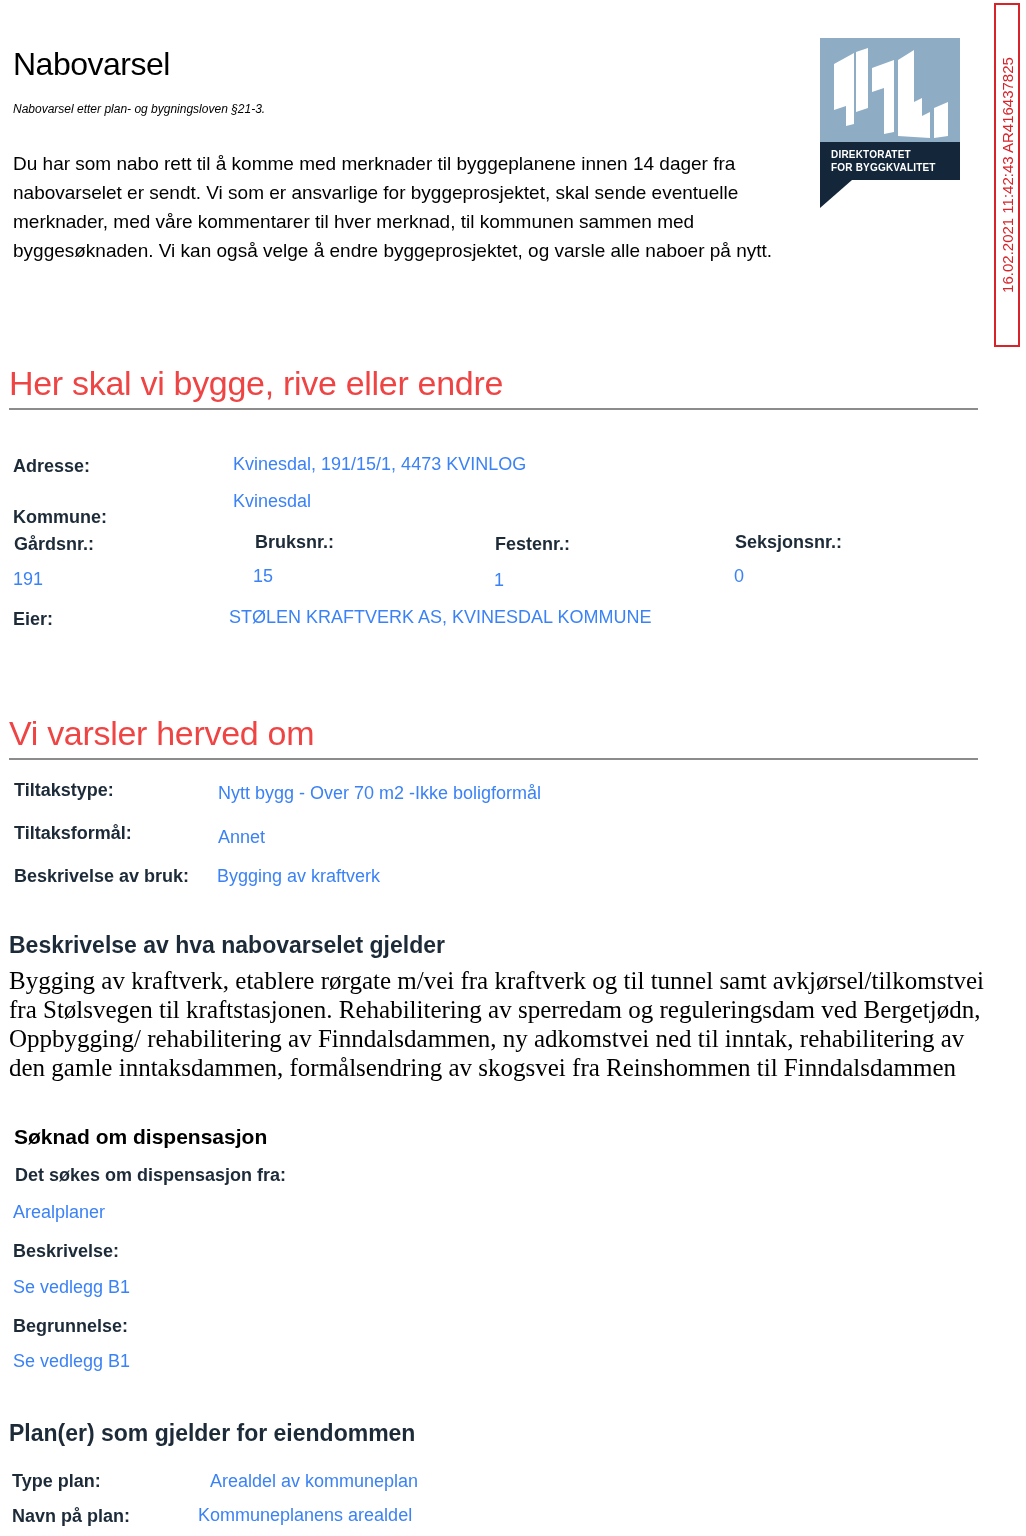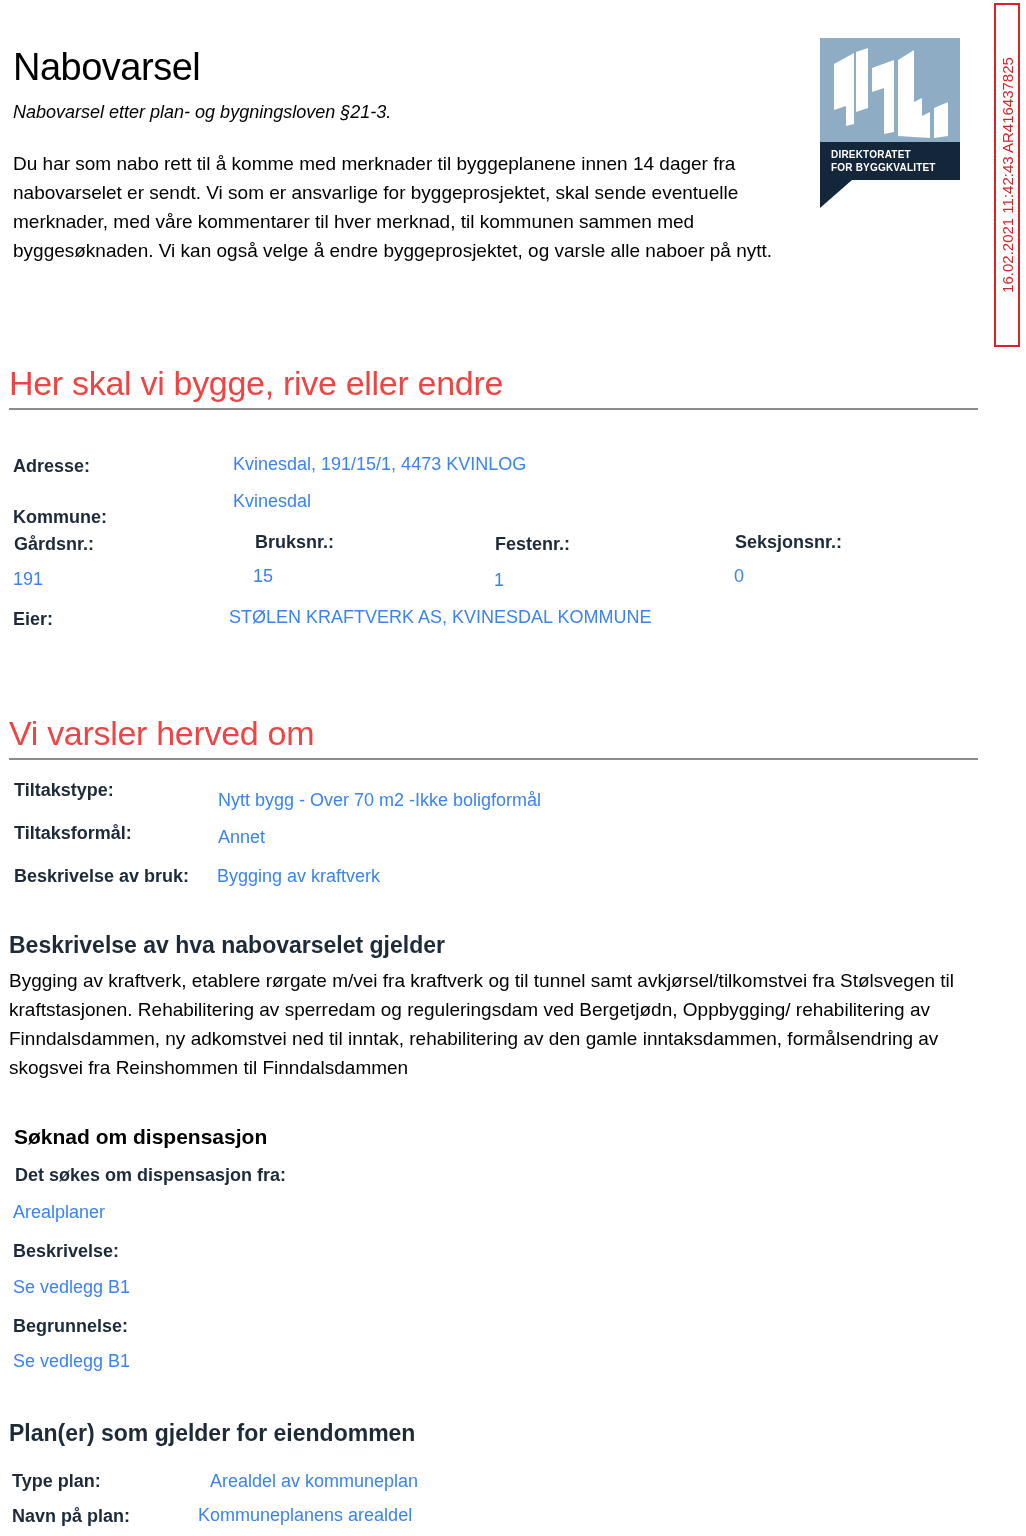--- a/index.html
+++ b/index.html
@@ -1,28 +1,28 @@
 <!DOCTYPE html>
 <html><head>
 <meta charset="utf-8">
 <style>
   html, body { margin: 0; padding: 0; background: #ffffff; }
   body { width: 1026px; height: 1536px; position: relative; overflow: hidden;
          font-family: "Liberation Sans", "DejaVu Sans", sans-serif; color: #000; }
   .abs { position: absolute; }
-  .title { left: 13px; top: 46px; font-size: 38px; font-weight: normal; color: #000; margin: 0; letter-spacing: -0.5px; }
-  .subtitle { left: 13px; top: 102px; font-size: 18px; font-style: italic; }
+  .title { left: 13px; top: 46px; font-size: 32px; font-weight: normal; color: #000; margin: 0; letter-spacing: -0.5px; }
+  .subtitle { left: 13px; top: 102px; font-size: 12px; font-style: italic; }
   .intro { left: 13px; top: 149px; width: 800px; font-size: 19px; line-height: 29px; }
   .h-section { left: 9px; font-size: 34px; color: #ef4444; font-weight: normal; margin: 0; letter-spacing: -0.3px; }
   .rule { left: 9px; width: 969px; height: 2px; background: #8c8c8c; }
   .lbl { font-size: 18px; font-weight: bold; color: #1d2b39; }
   .val { font-size: 18px; color: #3b82f6; }
   .h-sub { font-size: 23px; font-weight: bold; color: #1d2b39; margin: 0; }
   .h-sub-black { font-size: 21px; font-weight: bold; color: #000; margin: 0; }
-  .desc { left: 9px; top: 966px; width: 985px; font-size: 19px; line-height: 29px; }
+  .desc { left: 9px; top: 966px; width: 985px; font-size: 25px; line-height: 29px; font-family: Liberation Serif, serif; }
   
   .logo { left: 820px; top: 38px; width: 160px; height: 172px; }
   .logo-blue { position: absolute; left: 0; top: 0; width: 140px; height: 104px; background: #8eadc4; }
   .logo-dark { position: absolute; left: 0; top: 104px; width: 140px; height: 38px; background: #14273a; }
   .logo-text { position: absolute; left: 11px; top: 110px; font-size: 10px; line-height: 13px; font-weight: bold; color: #ffffff; letter-spacing: 0.2px; }
   .logo-flag { position: absolute; left: 0; top: 142px; width: 0; height: 0;
                border-top: 28px solid #14273a; border-right: 32px solid transparent; }
   
   .stamp { left: 994px; top: 3px; width: 26px; height: 344px; border: 2px solid #d8232a; box-sizing: border-box; }
   .stamp-text { position: absolute; left: 50%; top: 50%; transform: translate(-50%, -50%) rotate(-90deg);
@@ -74,21 +74,21 @@
 <div class="abs lbl" style="left:735px; top:532px;">Seksjonsnr.:</div>
 <div class="abs val" style="left:734px; top:566px;">0</div>
 
 <div class="abs lbl" style="left:13px; top:609px;">Eier:</div>
 <div class="abs val" style="left:229px; top:607px;">STØLEN KRAFTVERK AS, KVINESDAL KOMMUNE</div>
 
 <h2 class="abs h-section" style="top:714px;">Vi varsler herved om</h2>
 <div class="abs rule" style="top:758px;"></div>
 
 <div class="abs lbl" style="left:14px; top:780px;">Tiltakstype:</div>
-<div class="abs val" style="left:218px; top:783px;margin-top:7px;">Nytt bygg - Over 70 m2 -Ikke boligformål</div>
+<div class="abs val" style="left:218px; top:783px;">Nytt bygg - Over 70 m2 -Ikke boligformål</div>
 <div class="abs lbl" style="left:14px; top:823px;">Tiltaksformål:</div>
 <div class="abs val" style="left:218px; top:827px;">Annet</div>
 <div class="abs lbl" style="left:14px; top:866px;">Beskrivelse av bruk:</div>
 <div class="abs val" style="left:217px; top:866px;">Bygging av kraftverk</div>
 
 <h3 class="abs h-sub" style="left:9px; top:932px;">Beskrivelse av hva nabovarselet gjelder</h3>
 <div class="abs desc">Bygging av kraftverk, etablere rørgate m/vei fra kraftverk og til tunnel samt avkjørsel/tilkomstvei fra Stølsvegen til kraftstasjonen. Rehabilitering av sperredam og reguleringsdam ved Bergetjødn, Oppbygging/ rehabilitering av Finndalsdammen, ny adkomstvei ned til inntak, rehabilitering av den gamle inntaksdammen, formålsendring av skogsvei fra Reinshommen til Finndalsdammen</div>
 
 <h3 class="abs h-sub-black" style="left:14px; top:1125px;">Søknad om dispensasjon</h3>
 <div class="abs lbl" style="left:15px; top:1165px;">Det søkes om dispensasjon fra:</div>

